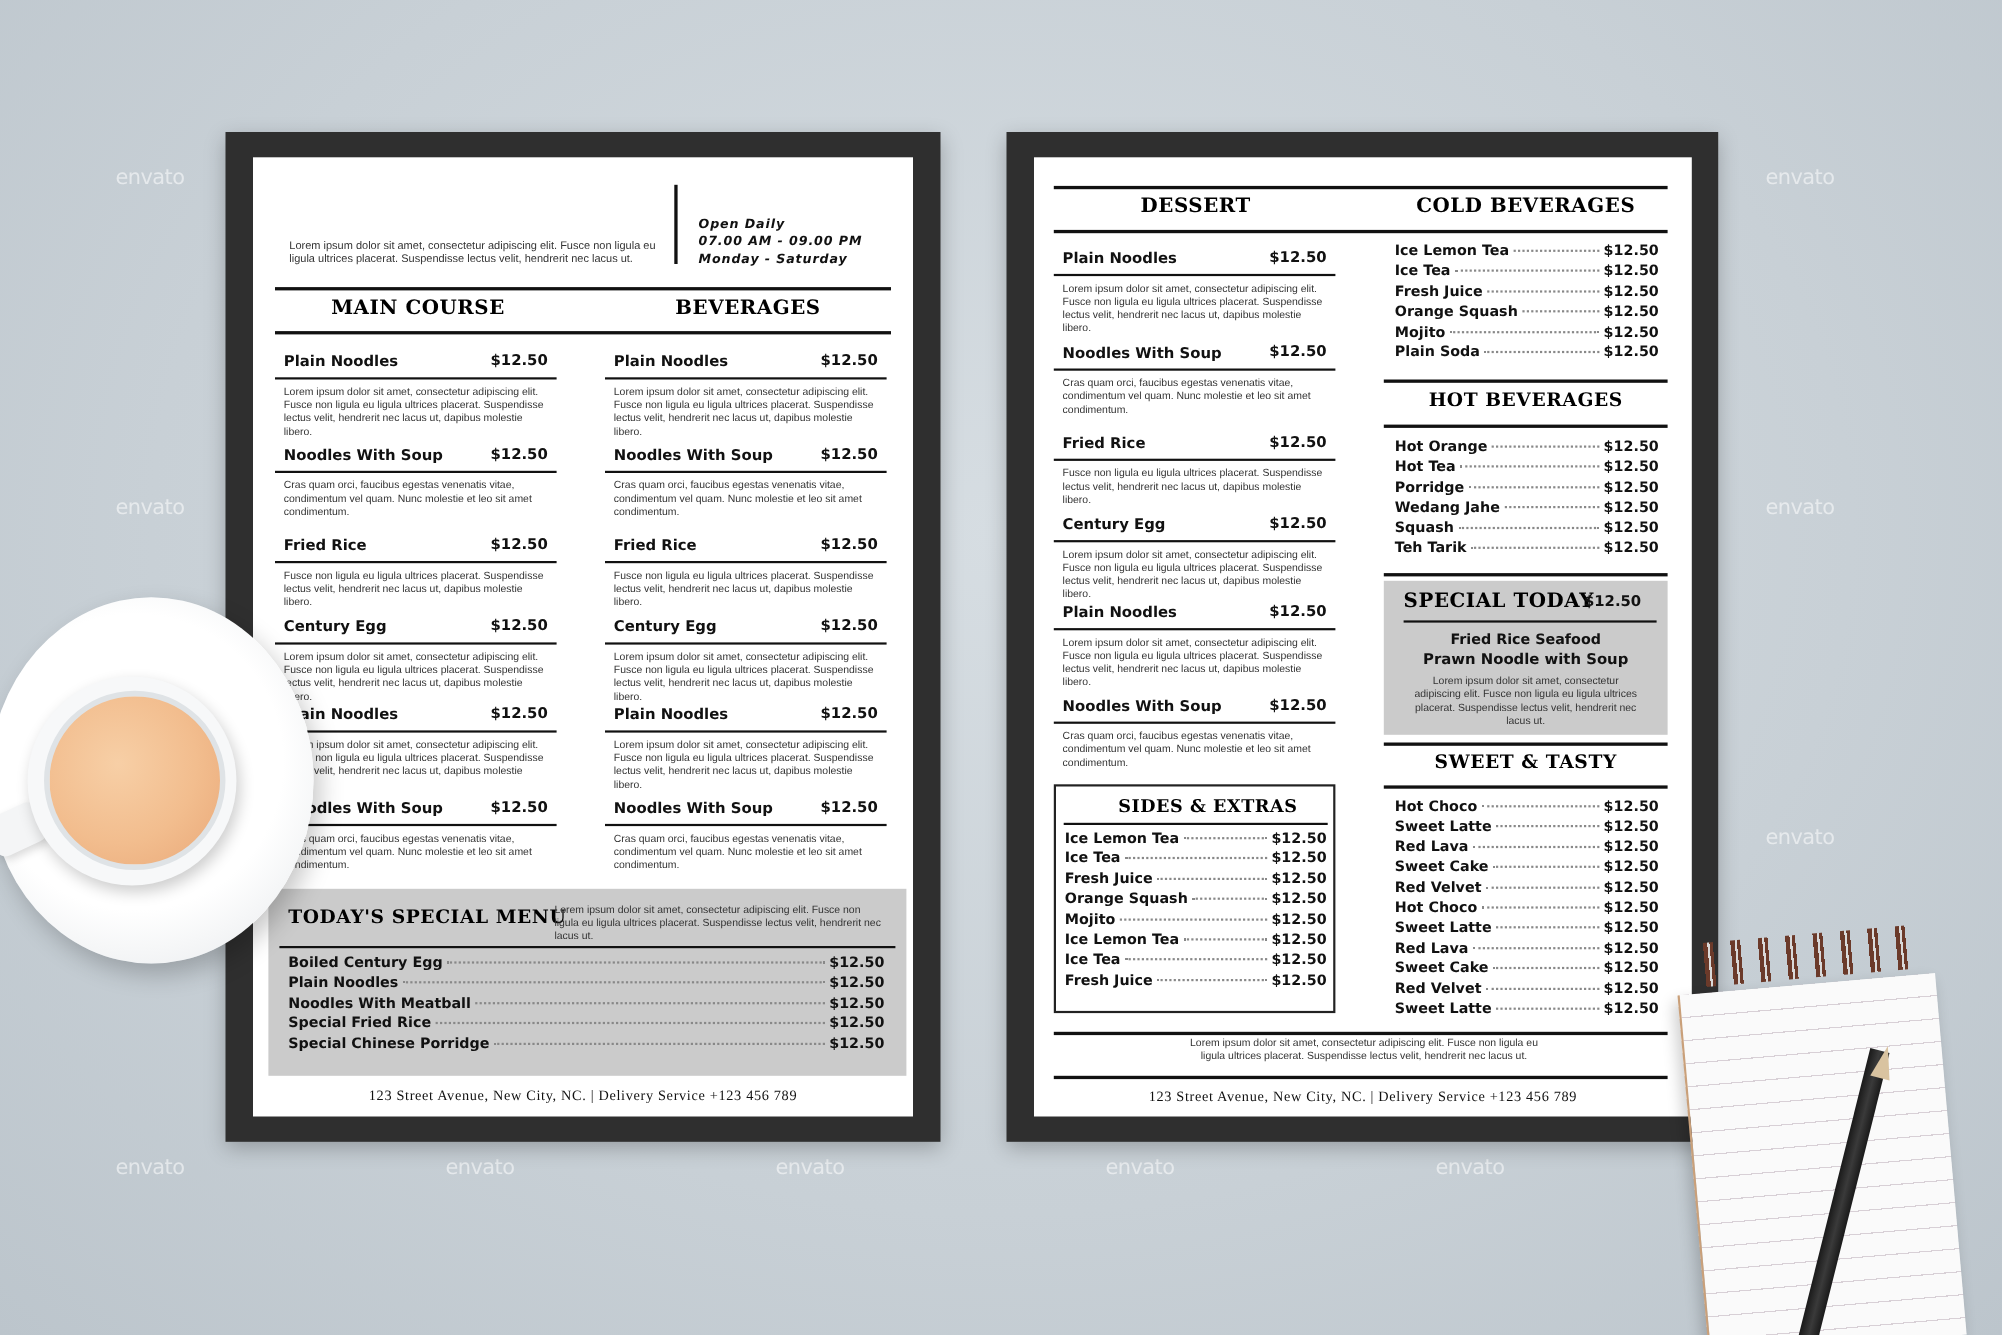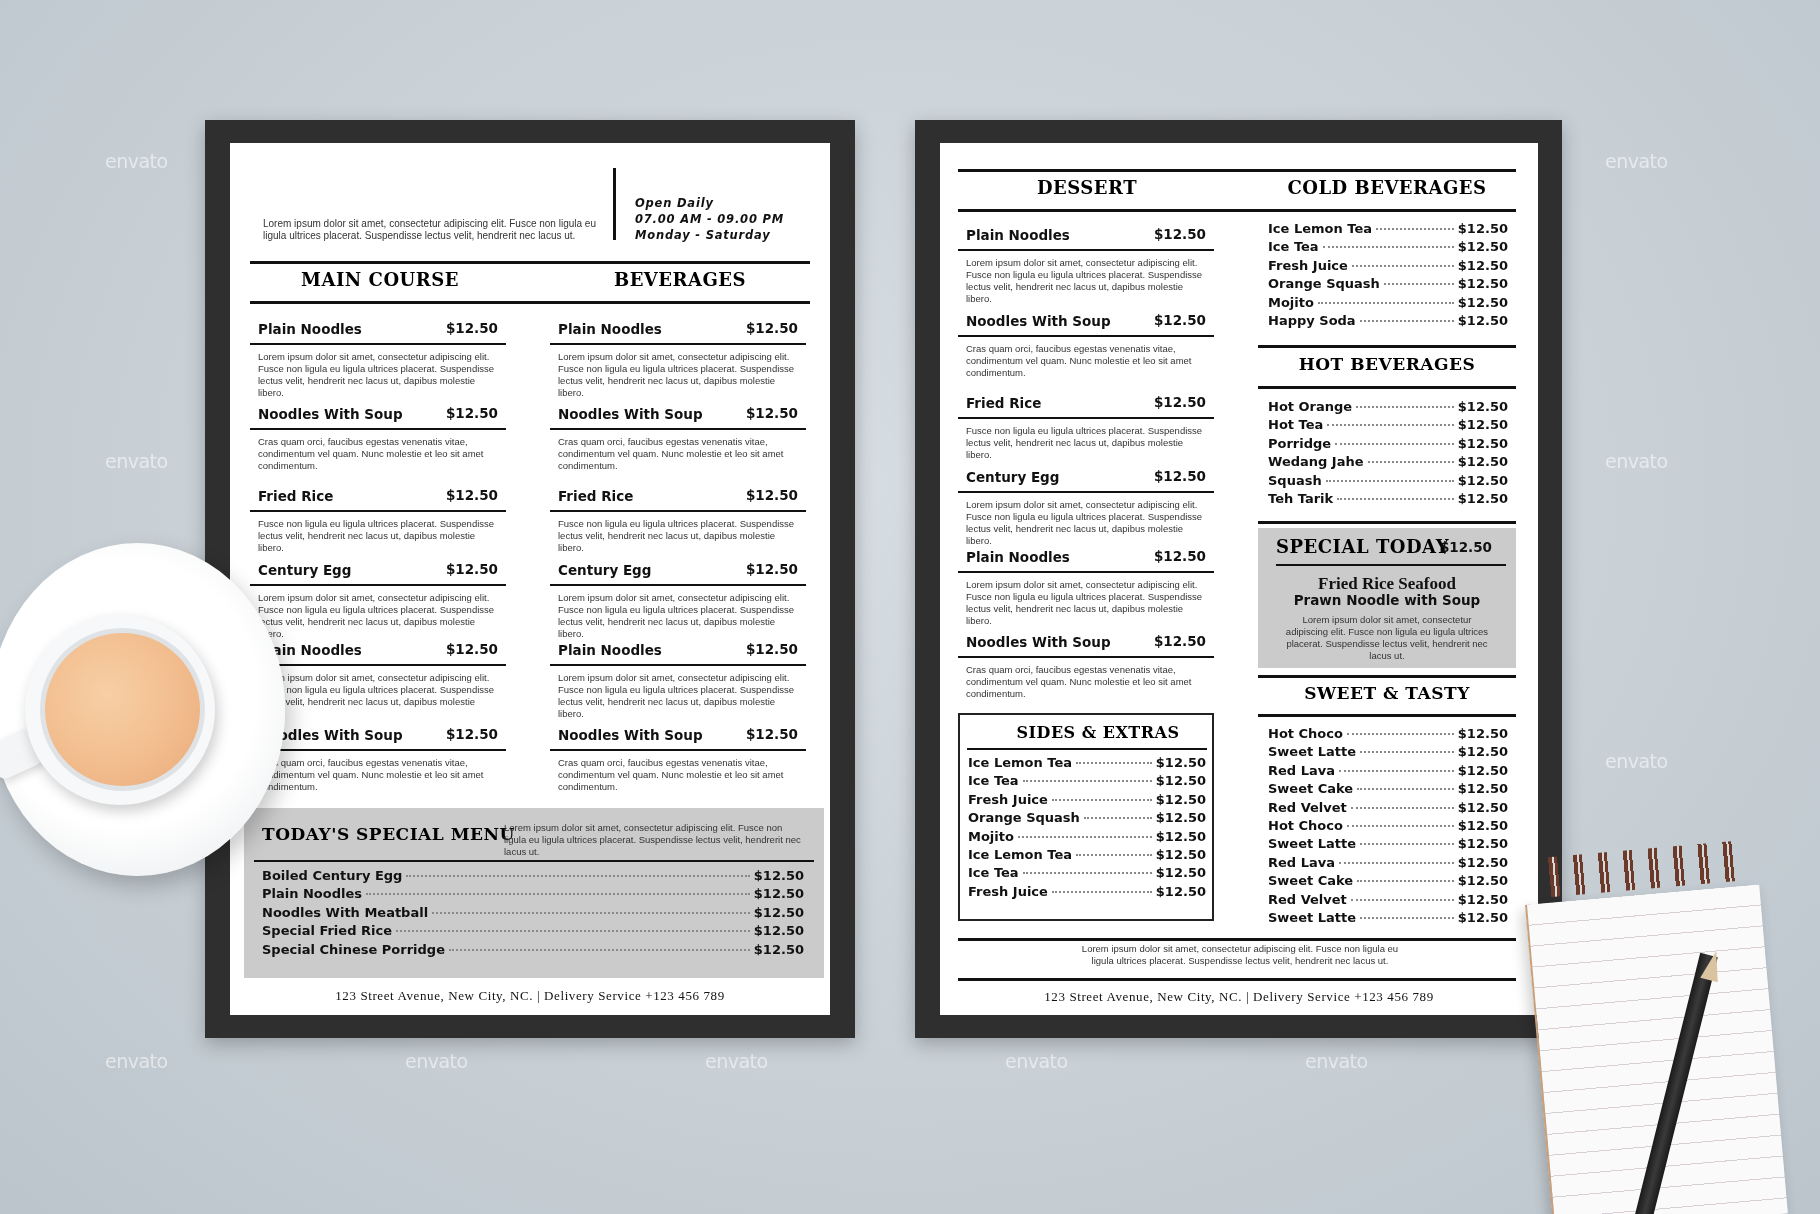--- a/index.html
+++ b/index.html
@@ -247,21 +247,21 @@
         <span class="n">Orange Squash</span>
         <span class="d"></span>
         <span class="p">$12.50</span>
       </div>
       <div class="row">
         <span class="n">Mojito</span>
         <span class="d"></span>
         <span class="p">$12.50</span>
       </div>
       <div class="row">
-        <span class="n">Happy Soda</span>
+        <span class="n">Plain Soda</span>
         <span class="d"></span>
         <span class="p">$12.50</span>
       </div>
     </div>
   <div class="rule" style="left:318px;top:202px;width:258px;"></div>
   <div class="hdr" style="position:absolute;left:318px;width:258px;text-align:center;top:211px;font-size:17px;">HOT BEVERAGES</div>
   <div class="rule" style="left:318px;top:243px;width:258px;"></div>
   <div id="hot-list" class="list" style="left:328px;top:256px;width:240px;">
       <div class="row">
         <span class="n">Hot Orange</span>
@@ -293,21 +293,21 @@
         <span class="d"></span>
         <span class="p">$12.50</span>
       </div>
     </div>
   <div class="rule" style="left:318px;top:378px;width:258px;"></div>
 
   <div class="grey" style="left:318px;top:385px;width:258px;height:140px;">
     <div class="hdr" style="position:absolute;left:18px;top:8px;font-size:18px;">SPECIAL TODAY</div>
     <div class="b" style="position:absolute;right:24px;top:11px;font-size:13.5px;">$12.50</div>
     <div class="rule thin" style="left:18px;top:36px;width:230px;"></div>
-    <div class="b" style="position:absolute;left:0;width:258px;text-align:center;top:46px;font-size:17px;font-family:Liberation Serif, serif;">Fried Rice Seafood</div>
+    <div class="b" style="position:absolute;left:0;width:258px;text-align:center;top:46px;font-size:13px;">Fried Rice Seafood</div>
     <div class="b" style="position:absolute;left:0;width:258px;text-align:center;top:64px;font-size:13.5px;">Prawn Noodle with Soup</div>
     <div class="desc" style="position:absolute;left:24px;width:210px;text-align:center;top:86px;font-size:9.5px;">Lorem ipsum dolor sit amet, consectetur adipiscing elit. Fusce non ligula eu ligula ultrices placerat. Suspendisse lectus velit, hendrerit nec lacus ut.</div>
   </div>
 
   <div class="rule" style="left:318px;top:532px;width:258px;"></div>
   <div class="hdr" style="position:absolute;left:318px;width:258px;text-align:center;top:540px;font-size:17px;">SWEET &amp; TASTY</div>
   <div class="rule" style="left:318px;top:571px;width:258px;"></div>
   <div id="sweet-list" class="list" style="left:328px;top:583px;width:240px;">
       <div class="row">
         <span class="n">Hot Choco</span>

